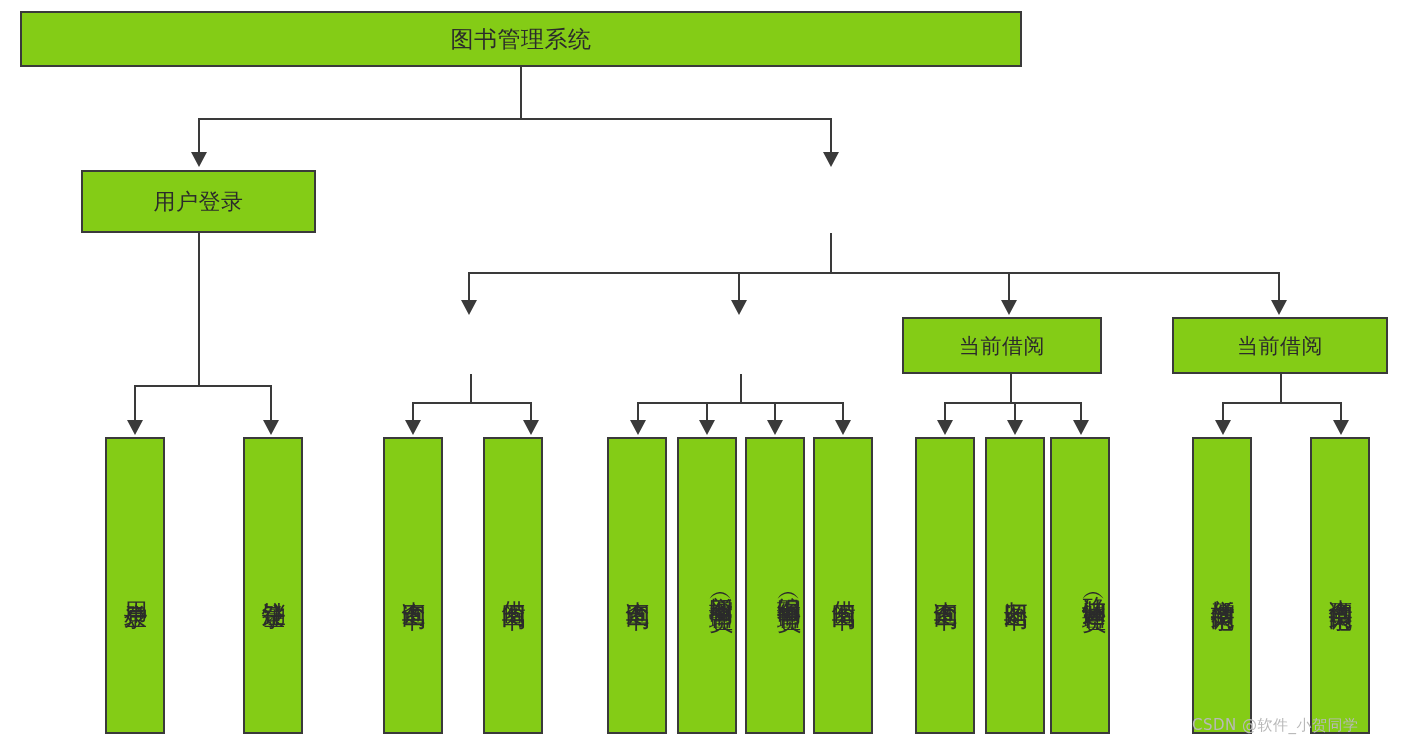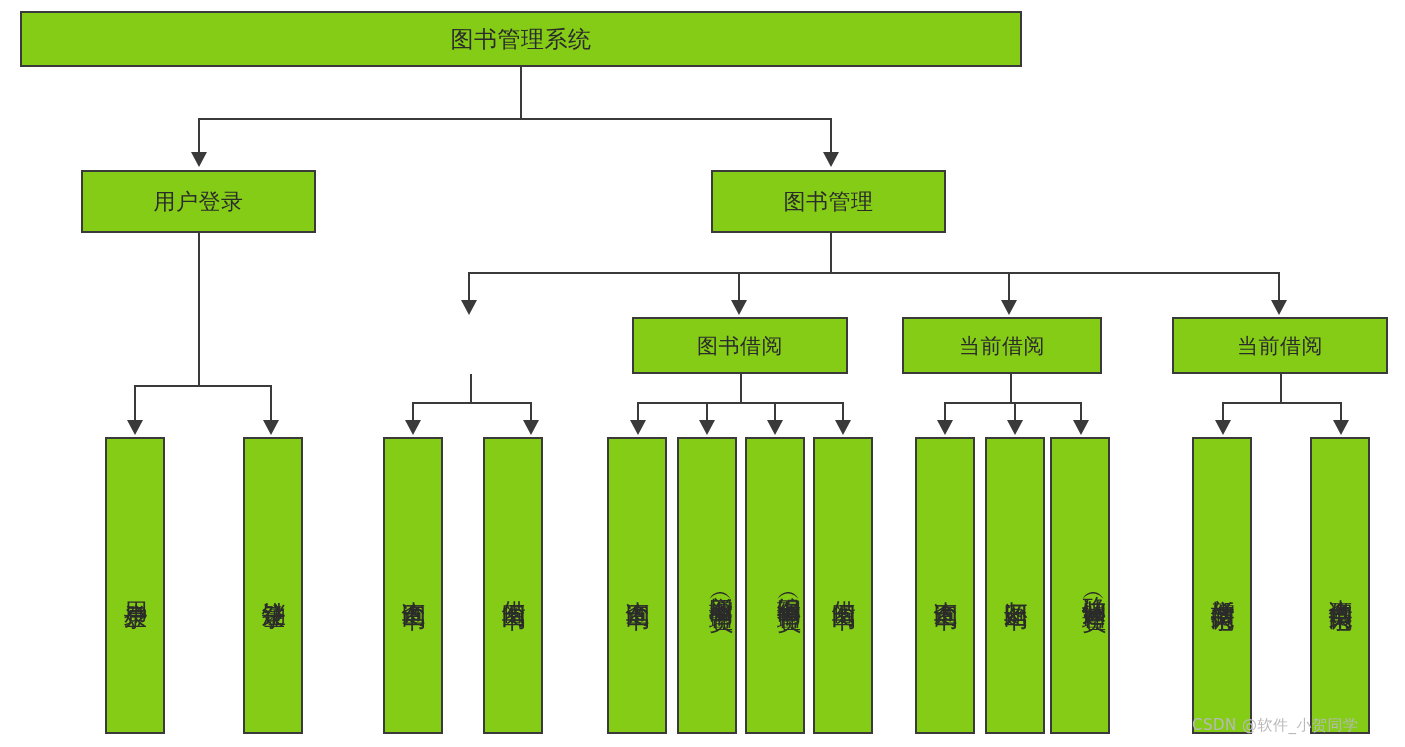--- a/index.html
+++ b/index.html
@@ -91,46 +91,40 @@
   <div class="edge h" style="left:198px; top:118px; width:634px; height:2px;"></div>
 
   <div class="edge v" style="left:198px; top:118px; height:34px;"></div>
   <div class="arrow" style="left:191px; top:152px;"></div>
 
   <div class="edge v" style="left:830px; top:118px; height:34px;"></div>
   <div class="arrow" style="left:823px; top:152px;"></div>
 
   <div class="node level2" style="left:81px; top:170px; width:235px; height:63px;">
     <span>用户登录</span>
-  </div>
-  <div class="node level2" style="left:711px; top:170px; width:235px; height:63px;">
-    <span>图书管理</span>
   </div>
 
   <div class="edge v" style="left:198px; top:233px; height:152px;"></div>
   <div class="edge h" style="left:134px; top:385px; width:136px; height:2px;"></div>
   <div class="edge v" style="left:134px; top:385px; height:35px;"></div>
   <div class="arrow" style="left:127px; top:420px;"></div>
   <div class="edge v" style="left:270px; top:385px; height:35px;"></div>
   <div class="arrow" style="left:263px; top:420px;"></div>
 
   <div class="edge v" style="left:830px; top:233px; height:39px;"></div>
   <div class="edge h" style="left:468px; top:272px; width:812px; height:2px;"></div>
   <div class="edge v" style="left:468px; top:272px; height:30px;"></div>
   <div class="arrow" style="left:461px; top:300px;"></div>
   <div class="edge v" style="left:738px; top:272px; height:30px;"></div>
   <div class="arrow" style="left:731px; top:300px;"></div>
   <div class="edge v" style="left:1008px; top:272px; height:30px;"></div>
   <div class="arrow" style="left:1001px; top:300px;"></div>
   <div class="edge v" style="left:1278px; top:272px; height:30px;"></div>
   <div class="arrow" style="left:1271px; top:300px;"></div>
 
-  <div class="node level3" style="left:632px; top:317px; width:216px; height:57px;">
-    <span>图书借阅</span>
-  </div>
   <div class="node level3" style="left:902px; top:317px; width:200px; height:57px;">
     <span>当前借阅</span>
   </div>
   <div class="node level3" style="left:1172px; top:317px; width:216px; height:57px;">
     <span>当前借阅</span>
   </div>
 
   <div class="edge v" style="left:470px; top:374px; height:28px;"></div>
   <div class="edge h" style="left:412px; top:402px; width:118px; height:2px;"></div>
   <div class="edge v" style="left:412px; top:402px; height:18px;"></div>

